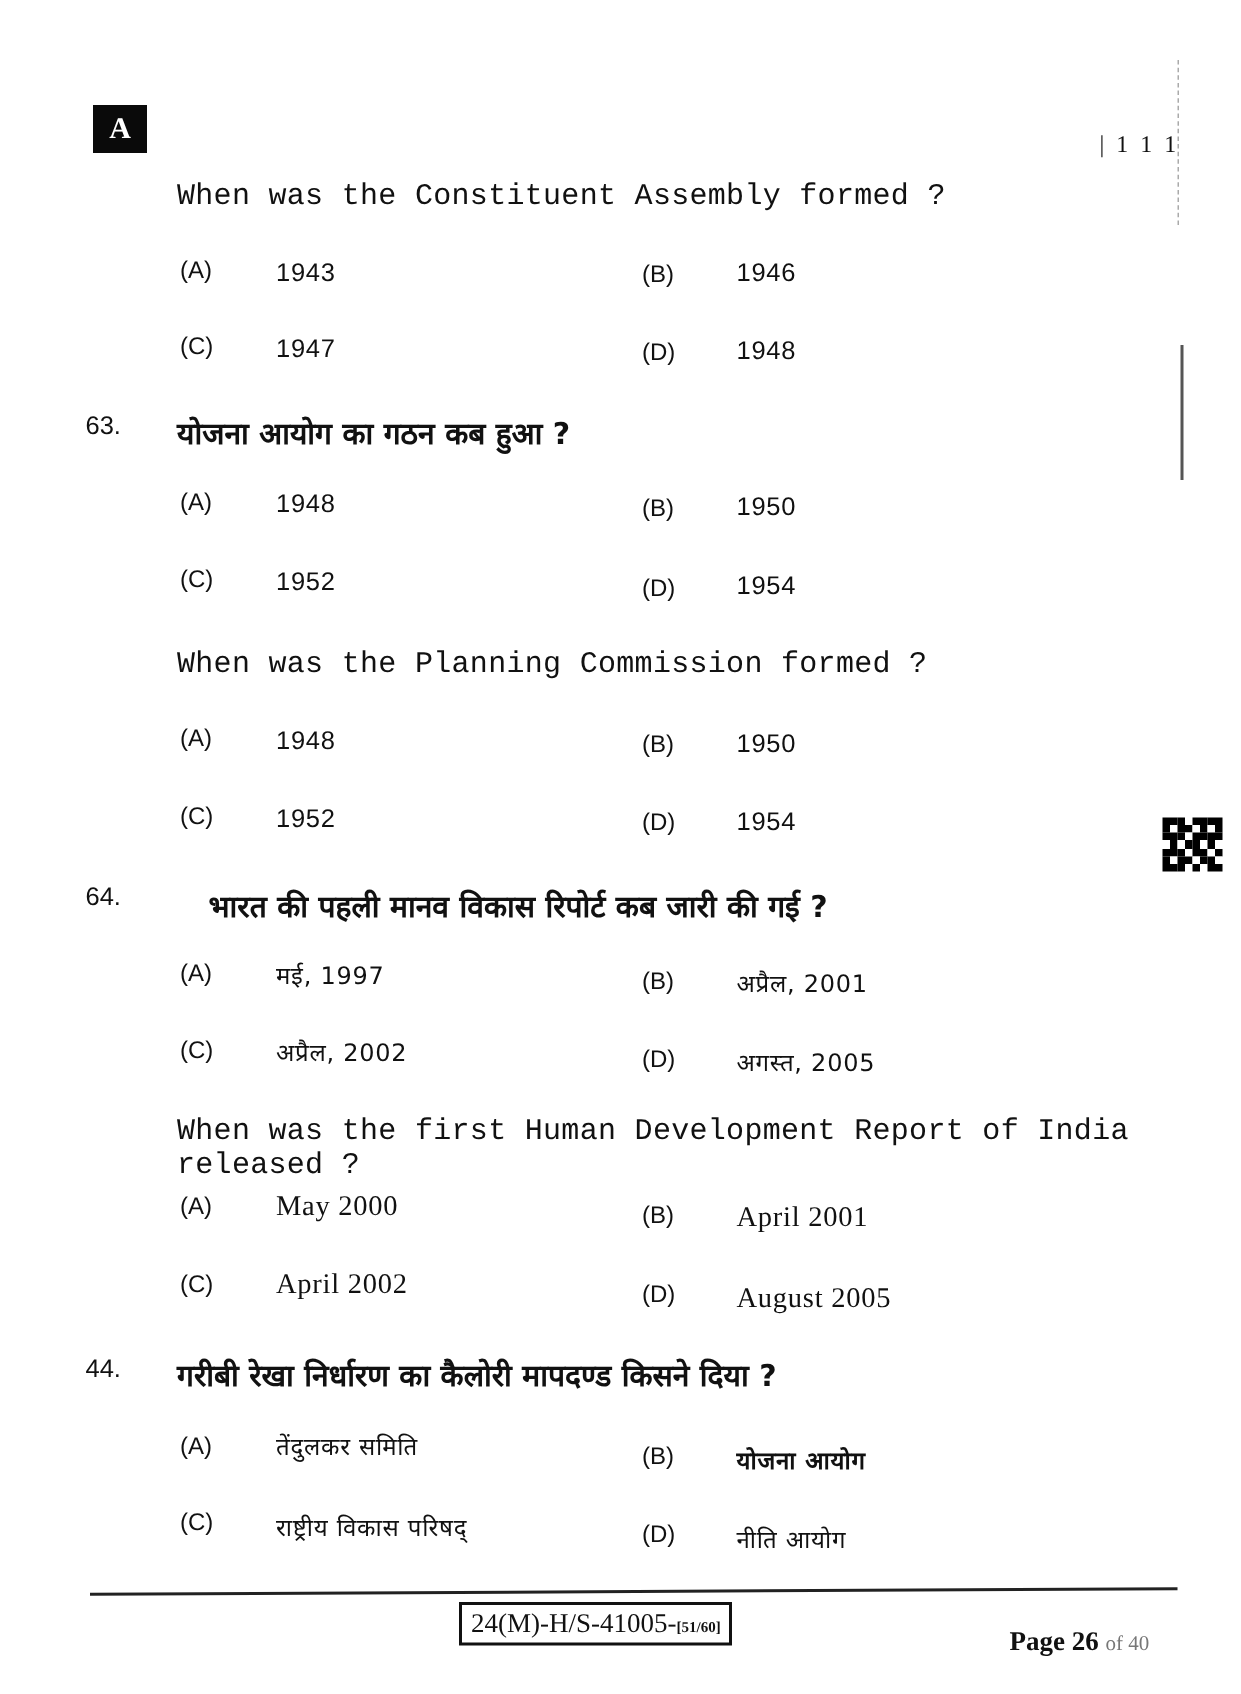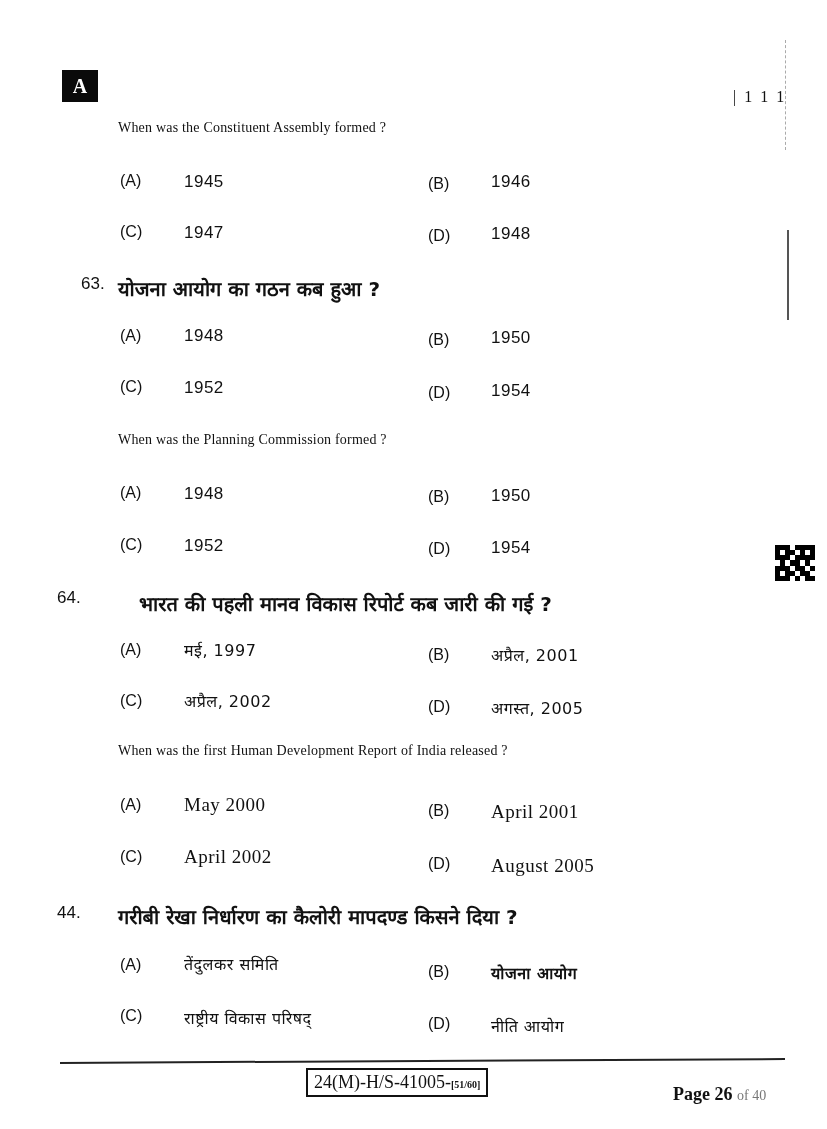--- a/index.html
+++ b/index.html
@@ -13,21 +13,21 @@
     left: 62px; top: 70px; width: 36px; height: 32px;
     background: #0a0a0a; color: #fff; font-weight: bold;
     font-size: 20px; text-align: center; line-height: 32px;
     font-family: "Liberation Serif", serif;
   }
   .marks { left: 733px; top: 88px; font-size: 16px; letter-spacing: 2px; font-family: "Liberation Serif", serif; }
   .edge-line { left: 785px; width: 0; border-left: 1px dashed #aaa; }
   .edge-line.solid { border-left: 2px solid #555; }
   .qnum { font-size: 17px; font-family: "Liberation Sans", sans-serif; left: 57px; }
   .qtext { font-size: 17px; left: 118px; }
-  .qtext.en { font-family: Liberation Serif, serif; font-size: 14px; letter-spacing: 0.2px; }
+  .qtext.en { font-family: Liberation Mono, monospace; font-size: 20px; letter-spacing: 0.2px; }
   .qtext.hi { font-family: "DejaVu Sans", sans-serif; font-size: 20px; font-weight: bold; }
   .opt-label { font-size: 16px; font-family: "Liberation Sans", sans-serif; }
   .opt-val { font-size: 17px; font-family: "Liberation Sans", sans-serif; letter-spacing: 0.5px; }
   .opt-val.hi { font-family: "DejaVu Sans", sans-serif; font-size: 16px; }
   .opt-val.en { font-family: "Liberation Serif", serif; font-size: 19px; }
   .qr {
     left: 775px; top: 545px; width: 40px; height: 36px;
     display: grid; grid-template-columns: repeat(8, 1fr); grid-template-rows: repeat(7, 1fr);
   }
   .qr span { background: #000; }
@@ -45,29 +45,29 @@
 </head>
 <body>
 
 <div class="abs badge">A</div>
 <div class="abs marks">| 1 1 1</div>
 <div class="abs edge-line" style="top:40px;height:110px;"></div>
 <div class="abs edge-line solid" style="top:230px;height:90px;left:787px;"></div>
 
 <div class="abs qtext en" style="top:120px;">When was the Constituent Assembly formed ?</div>
 <div class="abs opt-label" style="left:120px;top:172px;">(A)</div>
-<div class="abs opt-val" style="left:184px;top:172px;">1945</div>
+<div class="abs opt-val" style="left:184px;top:172px;">1943</div>
 <div class="abs opt-label" style="left:428px;top:175px;">(B)</div>
 <div class="abs opt-val" style="left:491px;top:172px;">1946</div>
 <div class="abs opt-label" style="left:120px;top:223px;">(C)</div>
 <div class="abs opt-val" style="left:184px;top:223px;">1947</div>
 <div class="abs opt-label" style="left:428px;top:227px;">(D)</div>
 <div class="abs opt-val" style="left:491px;top:224px;">1948</div>
 
-<div class="abs qnum" style="top:274px;margin-left:24px;">63.</div>
+<div class="abs qnum" style="top:274px;">63.</div>
 <div class="abs qtext hi" style="top:275px;">योजना आयोग का गठन कब हुआ ?</div>
 <div class="abs opt-label" style="left:120px;top:327px;">(A)</div>
 <div class="abs opt-val" style="left:184px;top:326px;">1948</div>
 <div class="abs opt-label" style="left:428px;top:331px;">(B)</div>
 <div class="abs opt-val" style="left:491px;top:328px;">1950</div>
 <div class="abs opt-label" style="left:120px;top:378px;">(C)</div>
 <div class="abs opt-val" style="left:184px;top:378px;">1952</div>
 <div class="abs opt-label" style="left:428px;top:384px;">(D)</div>
 <div class="abs opt-val" style="left:491px;top:381px;">1954</div>
 

